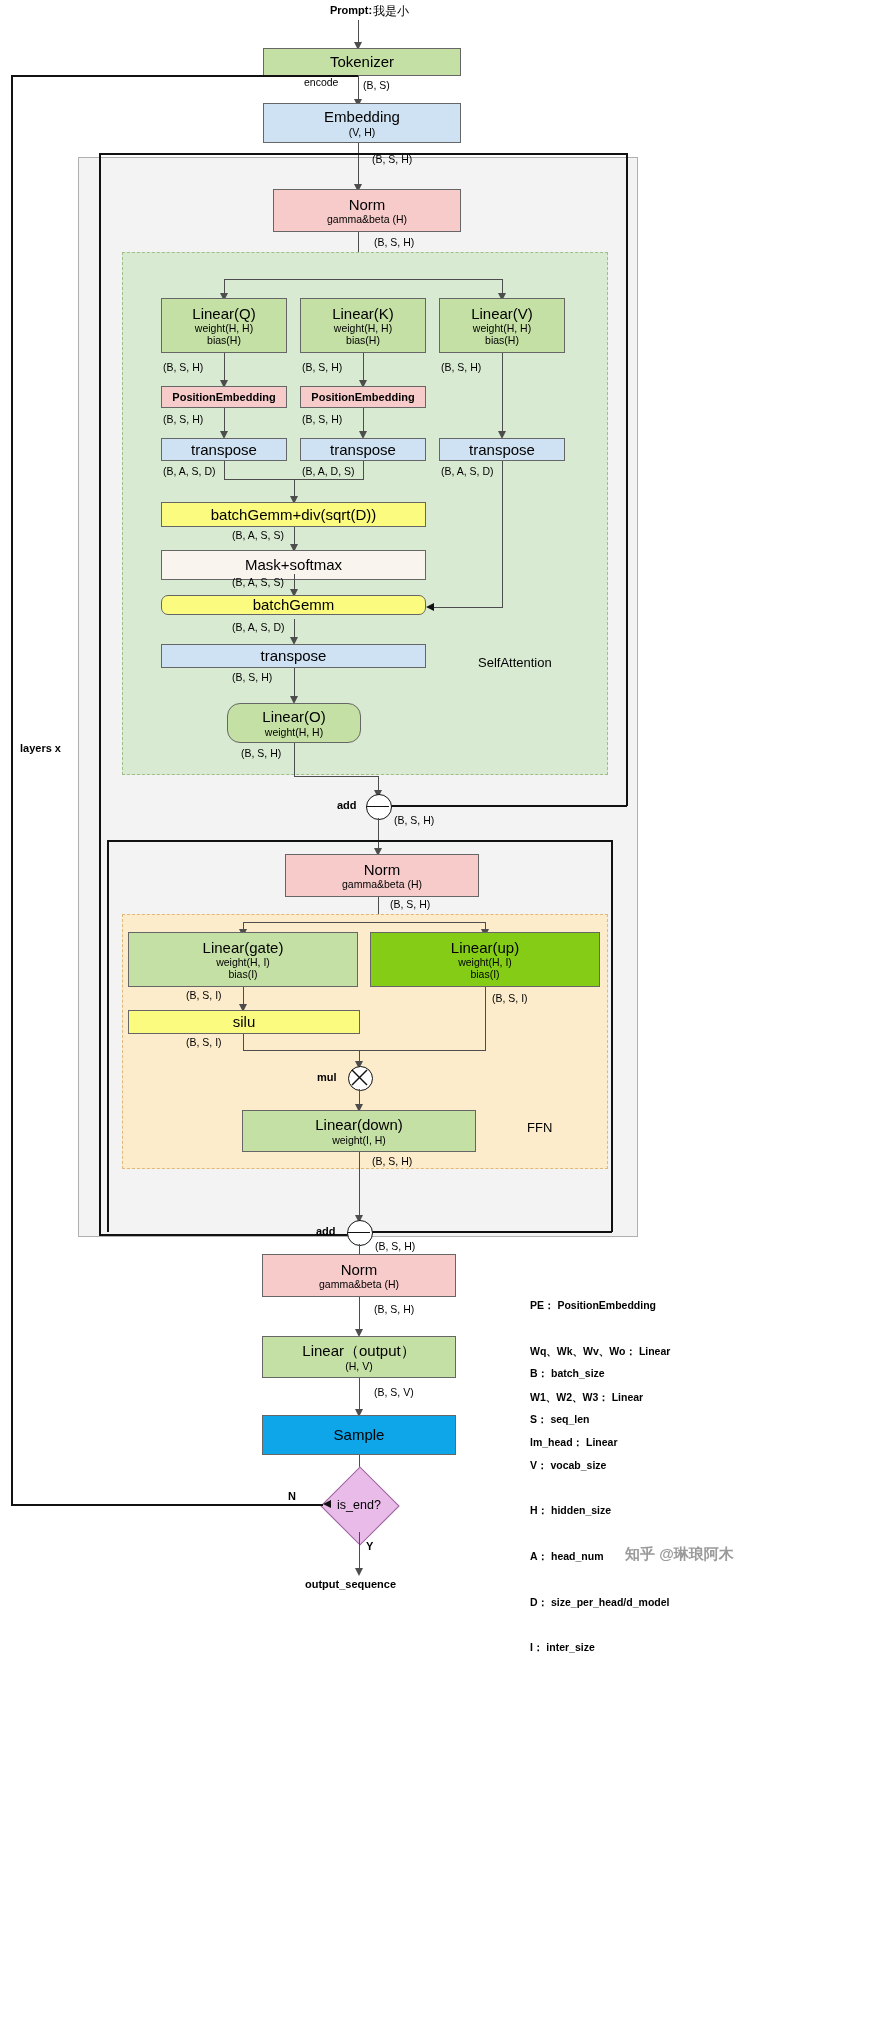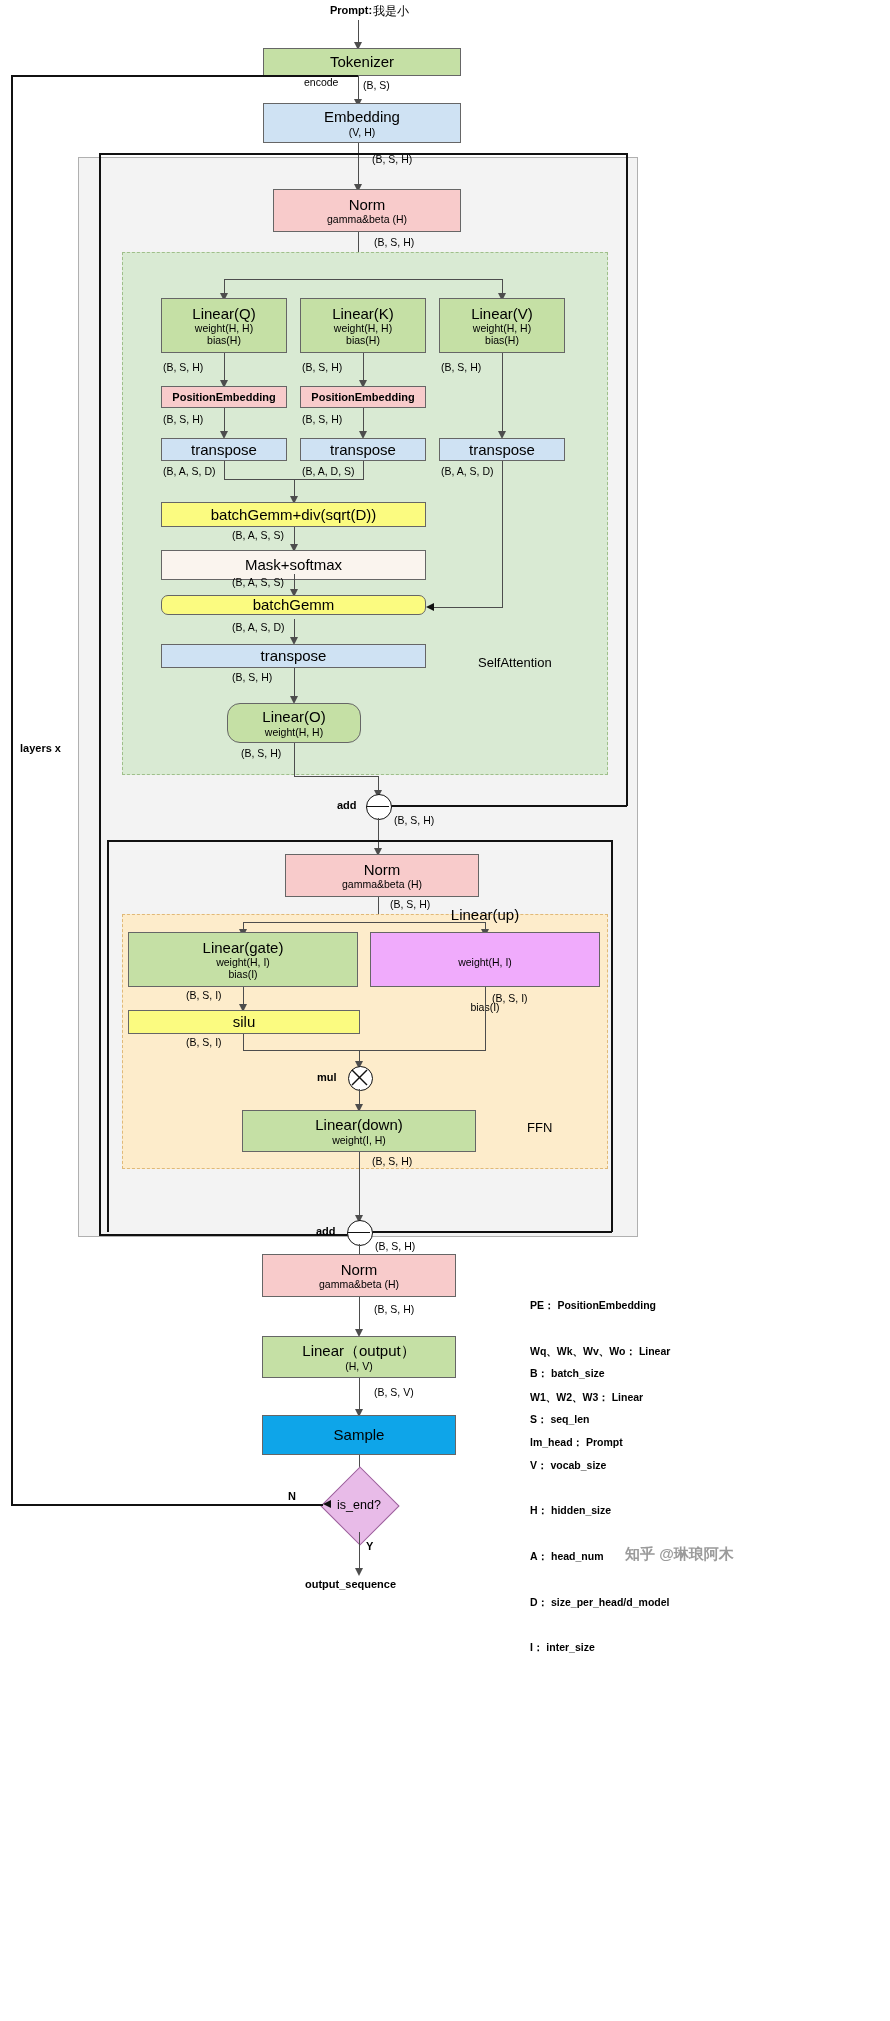--- a/index.html
+++ b/index.html
@@ -218,21 +218,21 @@
   <div class="vline" style="left:243px;top:922px;height:10px;"></div>
   <div class="arrow ad" style="left:238.5px;top:929px;"></div>
   <div class="vline" style="left:485px;top:922px;height:10px;"></div>
   <div class="arrow ad" style="left:480.5px;top:929px;"></div>
 
   <div class="box" style="left:128px;top:932px;width:230px;height:55px;background:#c5e0a5;">
     <div class="t1">Linear(gate)</div>
     <div class="t2">weight(H, I)</div>
     <div class="t2">bias(I)</div>
   </div>
-  <div class="box" style="left:370px;top:932px;width:230px;height:55px;background:#f0abfc;gap:33px;">
+  <div class="box" style="left:370px;top:932px;width:230px;height:55px;background:#84cc16;">
     <div class="t1">Linear(up)</div>
     <div class="t2">weight(H, I)</div>
     <div class="t2">bias(I)</div>
   </div>
 
   <div class="vline" style="left:243px;top:987px;height:22px;"></div>
   <div class="arrow ad" style="left:238.5px;top:1004px;"></div>
   <div class="lbl" style="left:186px;top:989px;">(B, S, I)</div>
 
   <div class="box" style="left:128px;top:1010px;width:232px;height:24px;background:#fbfb80;">
@@ -311,21 +311,21 @@
 
   <div class="vline" style="left:359px;top:1532px;height:42px;"></div>
   <div class="arrow ad" style="left:355px;top:1568px;"></div>
   <div class="lblb" style="left:366px;top:1540px;">Y</div>
   <div class="lblb" style="left:305px;top:1578px;">output_sequence</div>
 
   <div class="legend" style="left:530px;top:1268px;">
     <div>PE： PositionEmbedding</div>
     <div>Wq、Wk、Wv、Wo： Linear</div>
     <div>W1、W2、W3： Linear</div>
-    <div>lm_head： Prompt</div>
+    <div>lm_head： Linear</div>
   </div>
   <div class="legend" style="left:530px;top:1336px;">
     <div>B： batch_size</div>
     <div>S： seq_len</div>
     <div>V： vocab_size</div>
     <div>H： hidden_size</div>
     <div>A： head_num</div>
     <div>D： size_per_head/d_model</div>
     <div>I： inter_size</div>
   </div>

